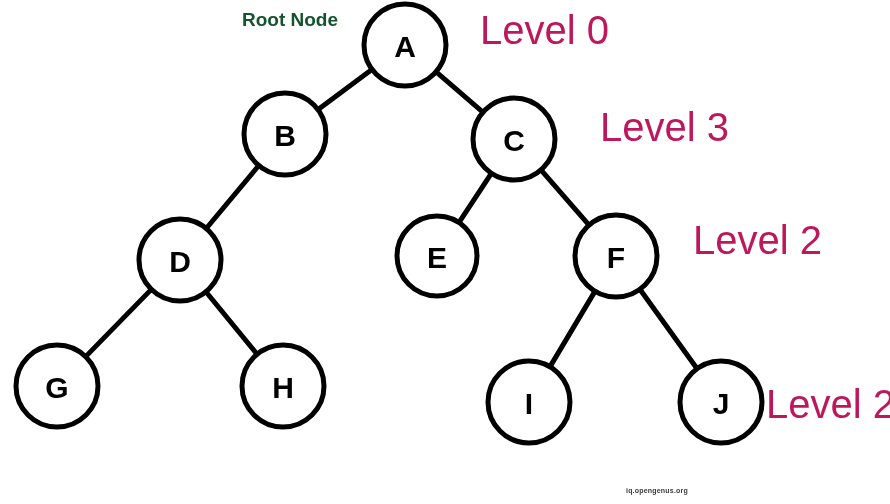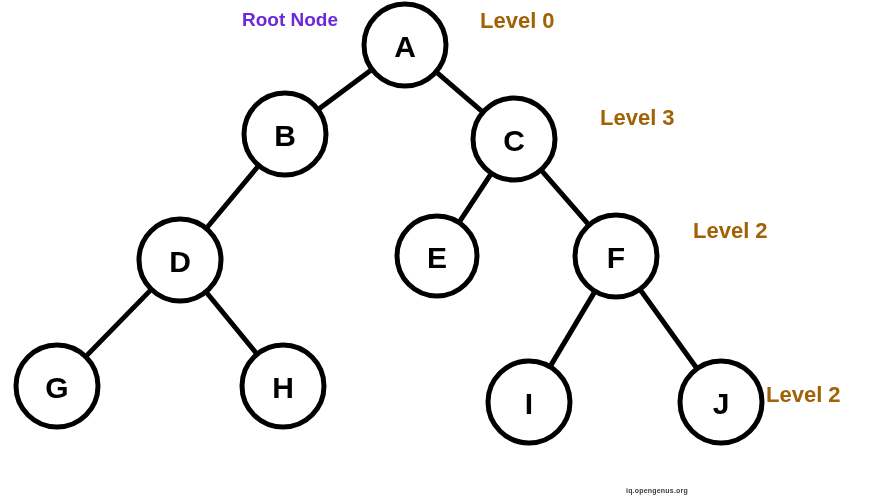--- a/index.html
+++ b/index.html
@@ -42,32 +42,32 @@
     font-family: "Liberation Sans", sans-serif;
     font-weight: bold;
     font-size: 30px;
     fill: #000000;
     text-anchor: middle;
     dominant-baseline: central;
   }
   .level-label {
     position: absolute;
     font-family: "Liberation Sans", sans-serif;
-    font-weight: bold;
-    font-size: 22px;
-    color: #a16207;
+    font-weight: normal;
+    font-size: 40px;
+    color: #be185d;
     white-space: nowrap;
     line-height: 1;
   }
   .root-label {
     position: absolute;
     font-family: "Liberation Sans", sans-serif;
     font-weight: bold;
     font-size: 19px;
-    color: #6d28d9;
+    color: #14532d;
     white-space: nowrap;
     line-height: 1;
   }
   .watermark {
     position: absolute;
     font-family: "Liberation Sans", sans-serif;
     font-weight: bold;
     font-size: 7px;
     color: #3a3a3a;
     white-space: nowrap;

